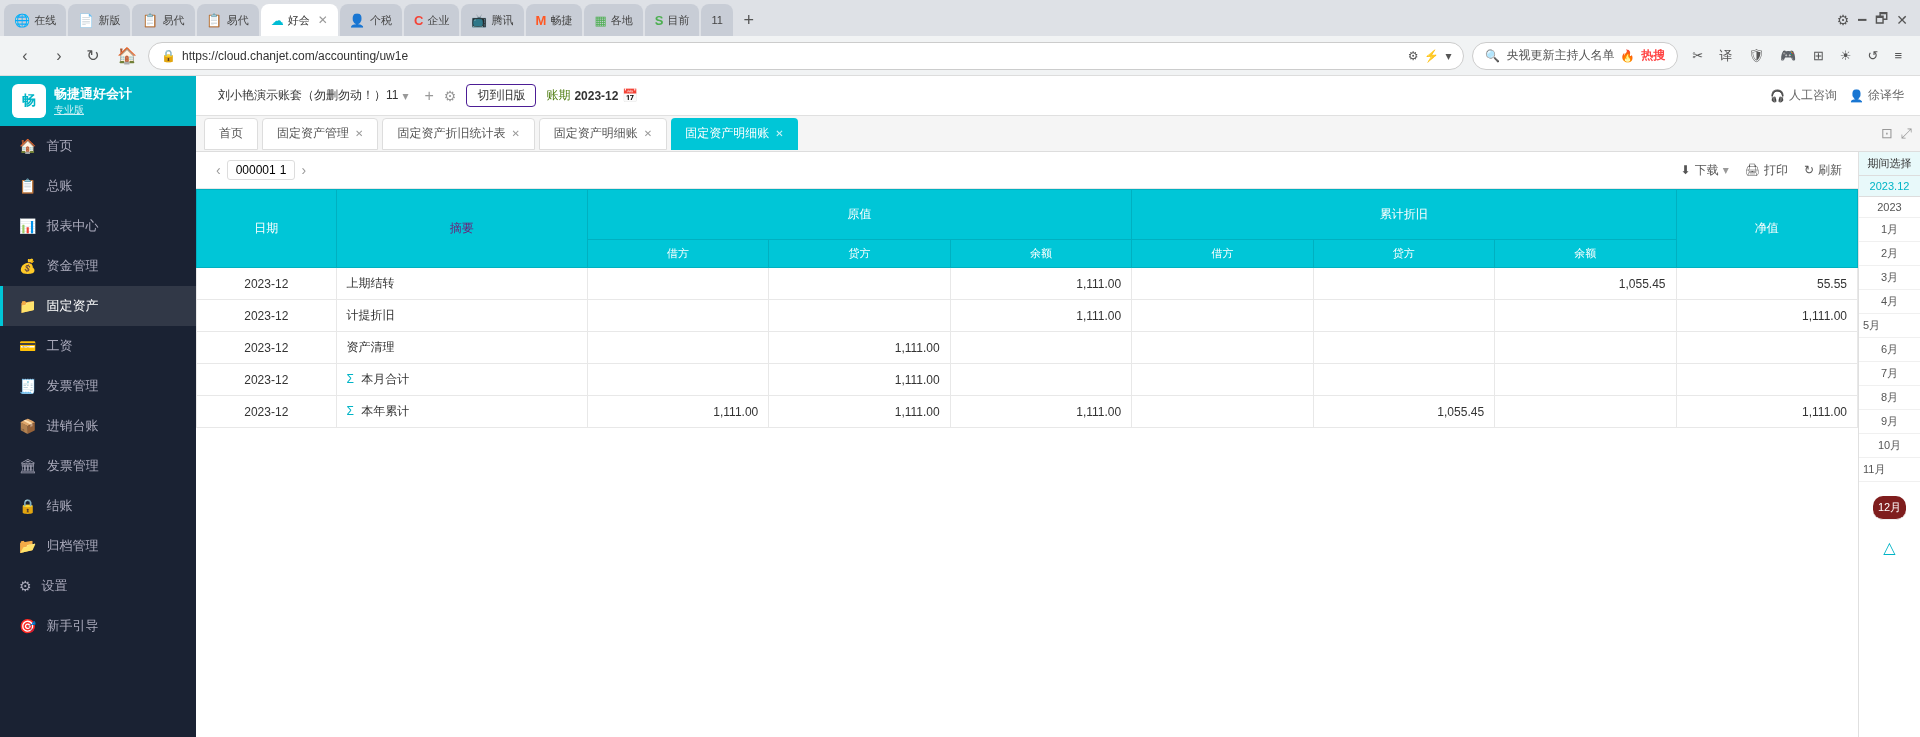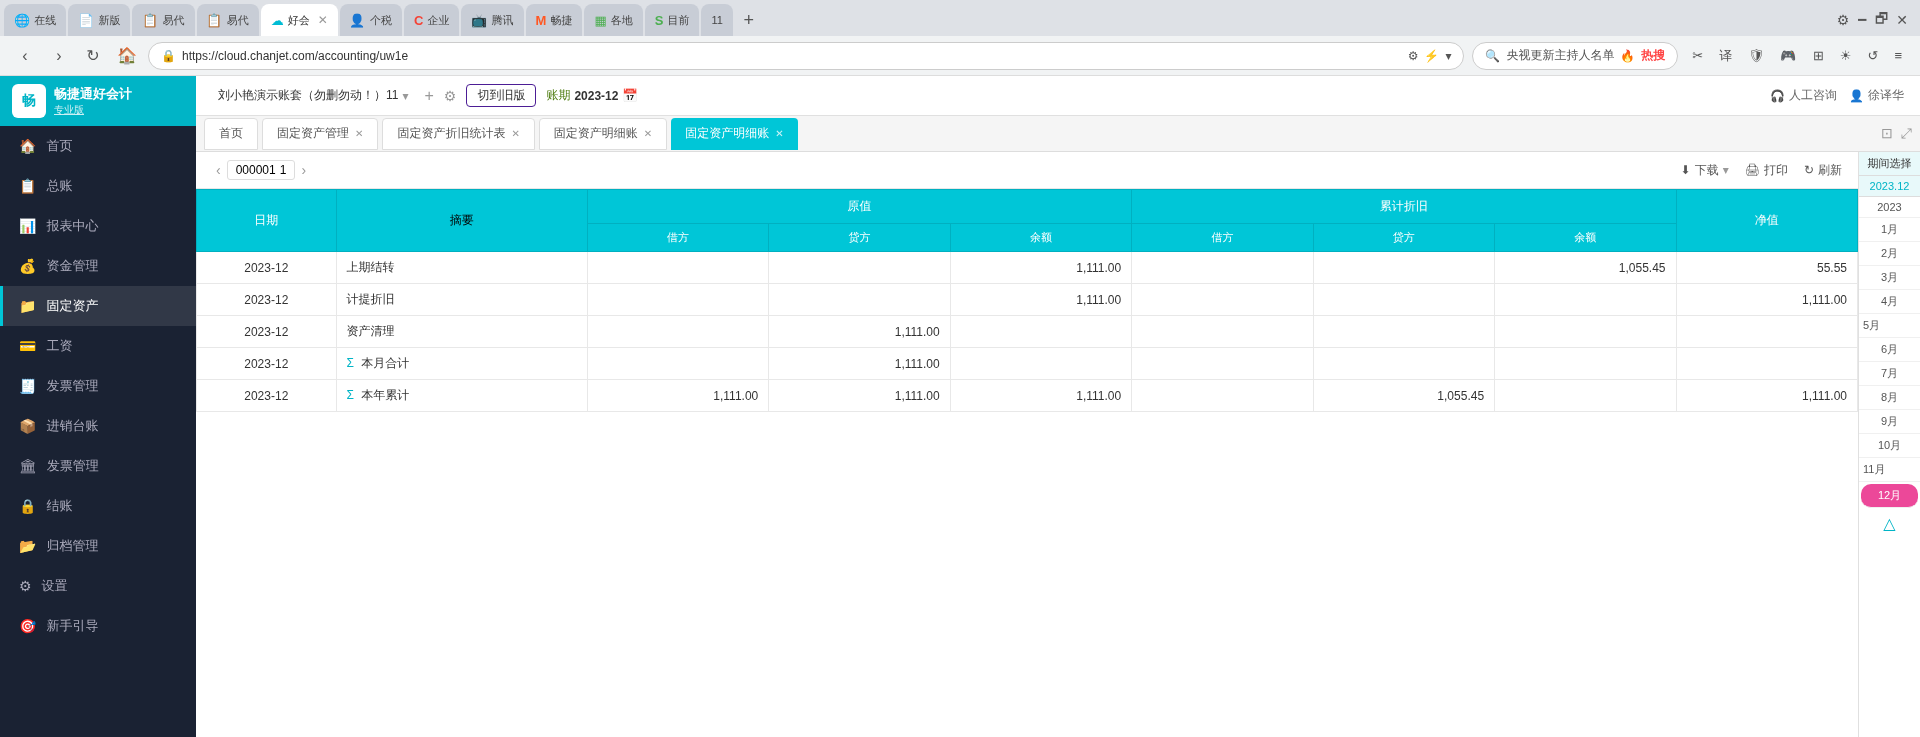--- a/index.html
+++ b/index.html
@@ -258,22 +258,22 @@
               <span>刷新</span>
             </div>
           </div>
         </div>
 
         <div style="flex:1;overflow:auto;">
           <table style="width:100%;border-collapse:collapse;font-size:12px;">
             <thead>
               <tr>
                 <th rowspan="2" style="background:#00c6d7;color:#fff;padding:8px 10px;text-align:center;font-weight:normal;border:1px solid #00b0c0;width:100px;">日期</th>
-                <th rowspan="2" style="background:#00c6d7;color:#000000;padding:8px 10px;text-align:center;font-weight:normal;border:1px solid #00b0c0;width:180px;">摘要</th>
-                <th colspan="3" style="background:#00c6d7;color:#fff;padding:8px 10px;text-align:center;font-weight:normal;border:1px solid #00b0c0;">原值</th>
+                <th rowspan="2" style="background:#00c6d7;color:#701a75;padding:8px 10px;text-align:center;font-weight:normal;border:1px solid #00b0c0;width:180px;">摘要</th>
+                <th colspan="3" style="background:#00c6d7;color:#fff;padding:16px 10px;text-align:center;font-weight:normal;border:1px solid #00b0c0;">原值</th>
                 <th colspan="3" style="background:#00c6d7;color:#fff;padding:8px 10px;text-align:center;font-weight:normal;border:1px solid #00b0c0;">累计折旧</th>
                 <th rowspan="2" style="background:#00c6d7;color:#fff;padding:8px 10px;text-align:center;font-weight:normal;border:1px solid #00b0c0;width:130px;">净值</th>
               </tr>
               <tr>
                 <th style="background:#00c6d7;color:#fff;padding:6px 10px;text-align:center;font-weight:normal;border:1px solid #00b0c0;font-size:11px;width:130px;">借方</th>
                 <th style="background:#00c6d7;color:#fff;padding:6px 10px;text-align:center;font-weight:normal;border:1px solid #00b0c0;font-size:11px;width:130px;">贷方</th>
                 <th style="background:#00c6d7;color:#fff;padding:6px 10px;text-align:center;font-weight:normal;border:1px solid #00b0c0;font-size:11px;width:130px;">余额</th>
                 <th style="background:#00c6d7;color:#fff;padding:6px 10px;text-align:center;font-weight:normal;border:1px solid #00b0c0;font-size:11px;width:130px;">借方</th>
                 <th style="background:#00c6d7;color:#fff;padding:6px 10px;text-align:center;font-weight:normal;border:1px solid #00b0c0;font-size:11px;width:130px;">贷方</th>
                 <th style="background:#00c6d7;color:#fff;padding:6px 10px;text-align:center;font-weight:normal;border:1px solid #00b0c0;font-size:11px;width:130px;">余额</th>
@@ -387,21 +387,21 @@
         </div>
         <div style="padding:4px 4px;font-size:11px;color:#555;text-align:center;cursor:pointer;border-bottom:1px solid #f0f0f0;">
           <span>9月</span>
         </div>
         <div style="padding:4px 4px;font-size:11px;color:#555;text-align:center;cursor:pointer;border-bottom:1px solid #f0f0f0;">
           <span>10月</span>
         </div>
         <div style="padding:4px 4px;font-size:11px;color:#555;cursor:pointer;border-bottom:1px solid #f0f0f0;">
           <span>11月</span>
         </div>
-        <div style="padding:4px 0;font-size:11px;color:#fff;text-align:center;cursor:pointer;border-bottom:1px solid #f0f0f0;background:#ec4899;border-radius:10px;margin:2px;">
+        <div style="padding:4px 0;font-size:11px;color:#fff;text-align:center;cursor:pointer;border-bottom:1px solid #f0f0f0;background:#7f1d1d;border-radius:10px;margin:14px;">
           <span>12月</span>
         </div>
 
         <div style="position:sticky;top:0;text-align:center;padding:4px;cursor:pointer;color:#00b4c6;font-size:16px;">△</div>
       </div>
     </div>
   </div>
 </div>
 
 </body></html>

